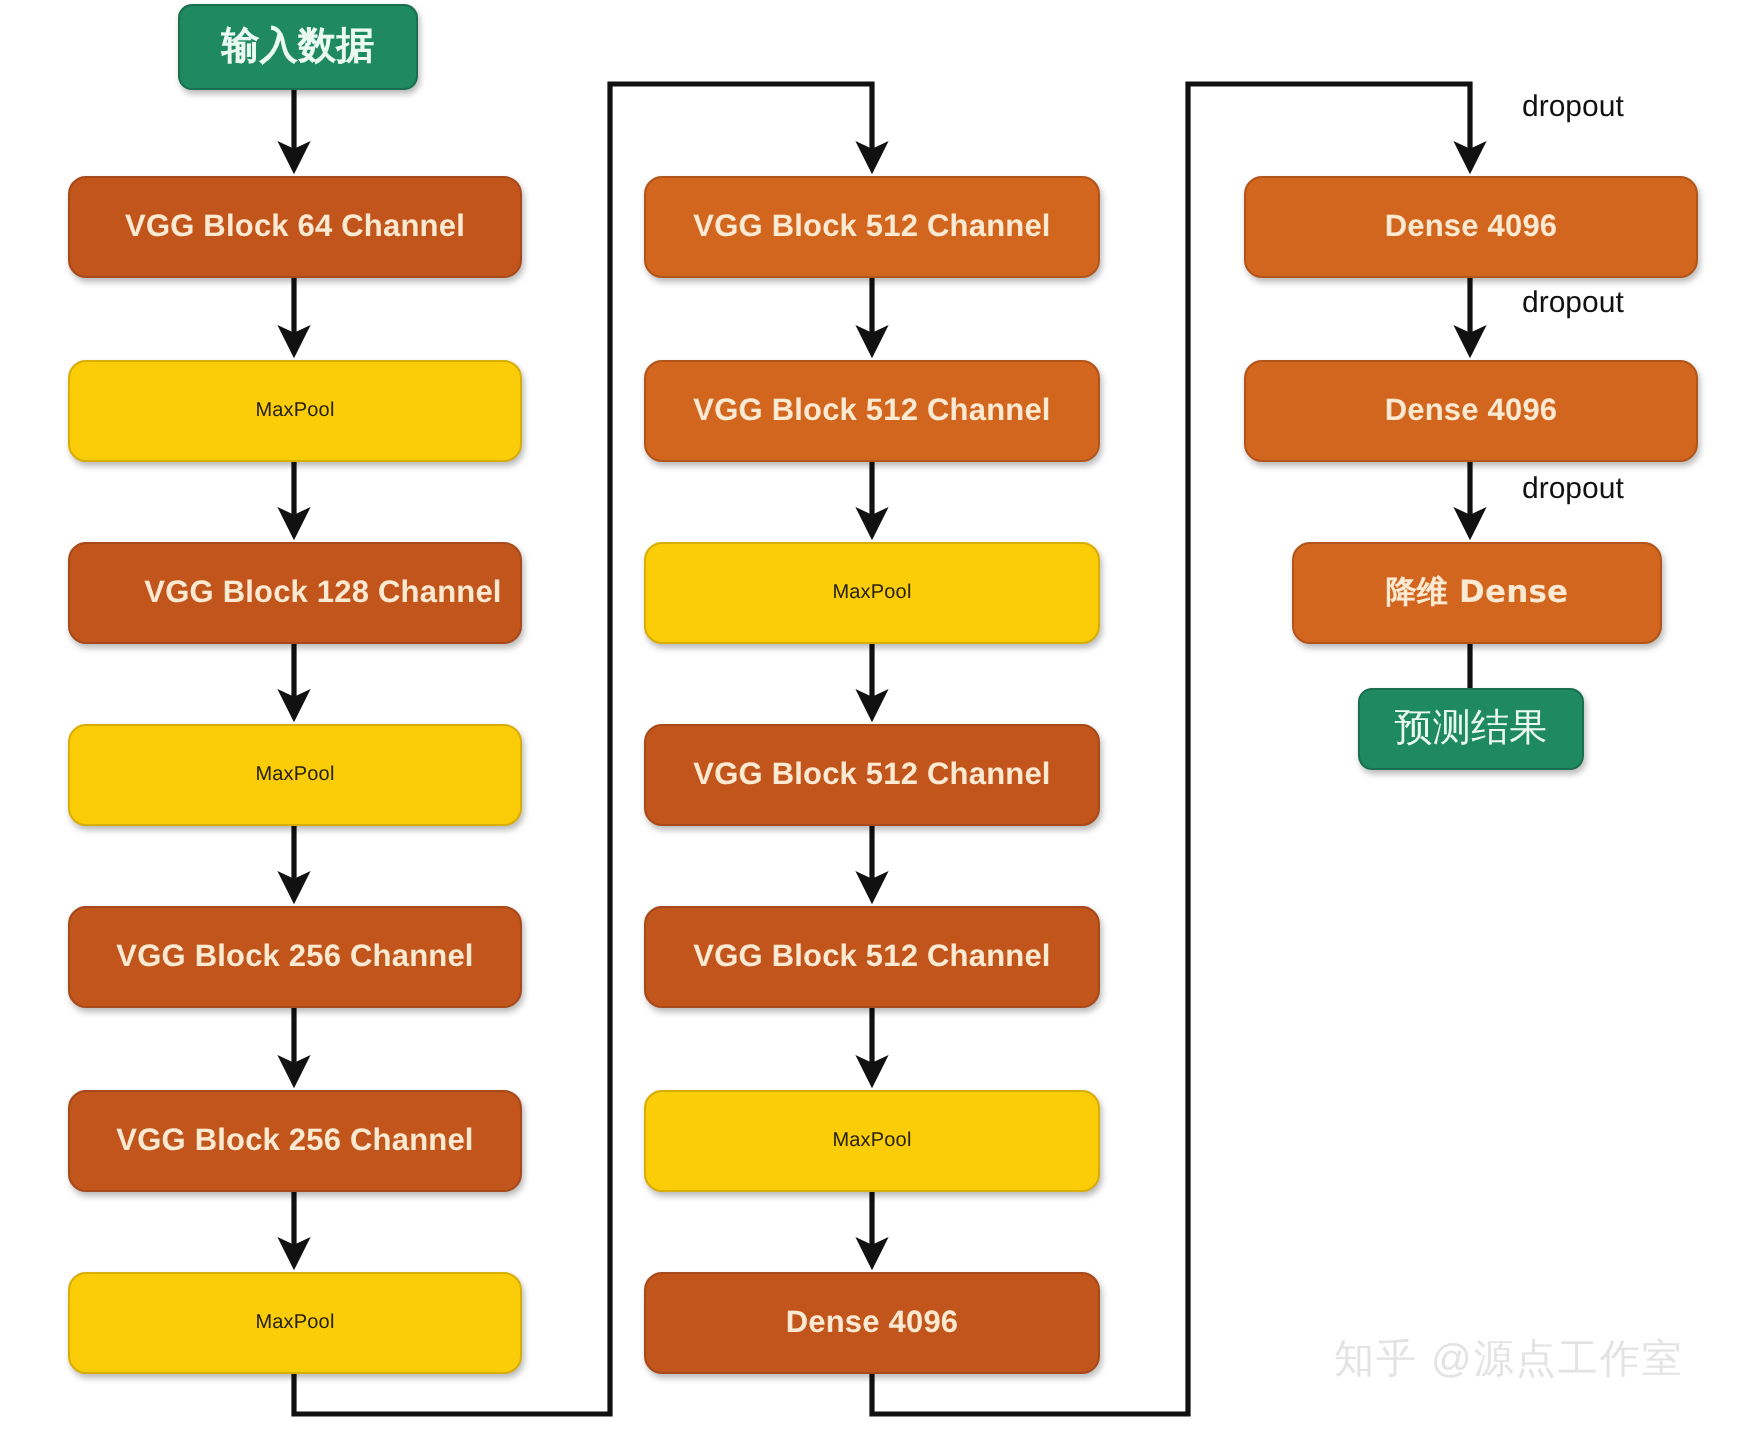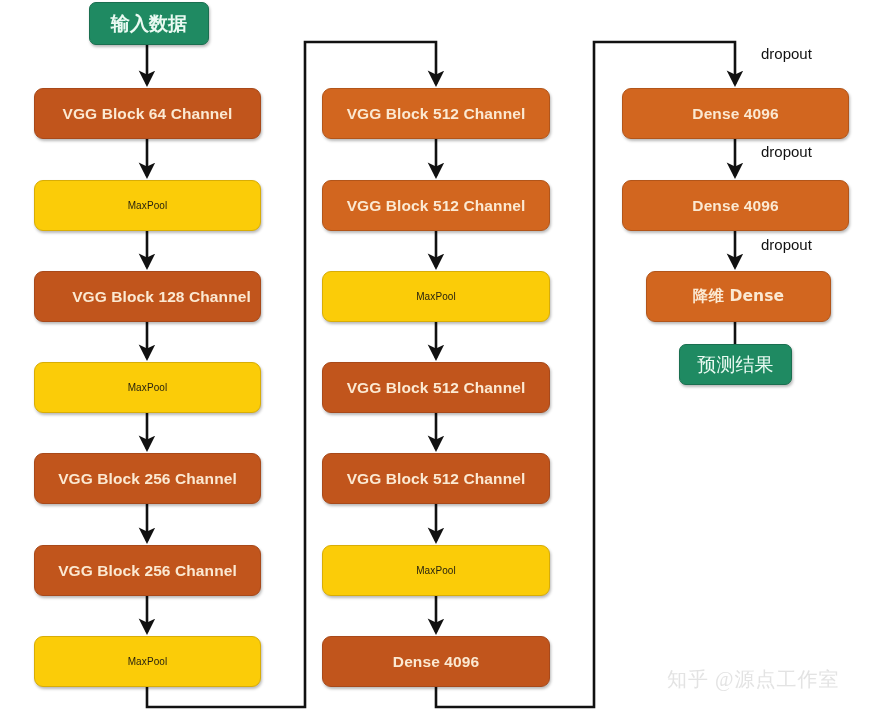--- a/index.html
+++ b/index.html
@@ -65,21 +65,21 @@
     font-weight:400;
     white-space:nowrap;
     font-family:"Liberation Sans","DejaVu Sans",sans-serif;
   }
 
   .watermark{
     position:absolute;
     font-size:20px;
     color:#e3e3e3;
     white-space:nowrap;
-    font-family:Liberation Serif, serif;
+    font-family:Liberation Sans, sans-serif;
     letter-spacing:1px;
   }
 </style>
 </head>
 <body>
 
 <div id="canvas">
 
   <svg id="wires" viewBox="0 0 876 720">
     <defs>

